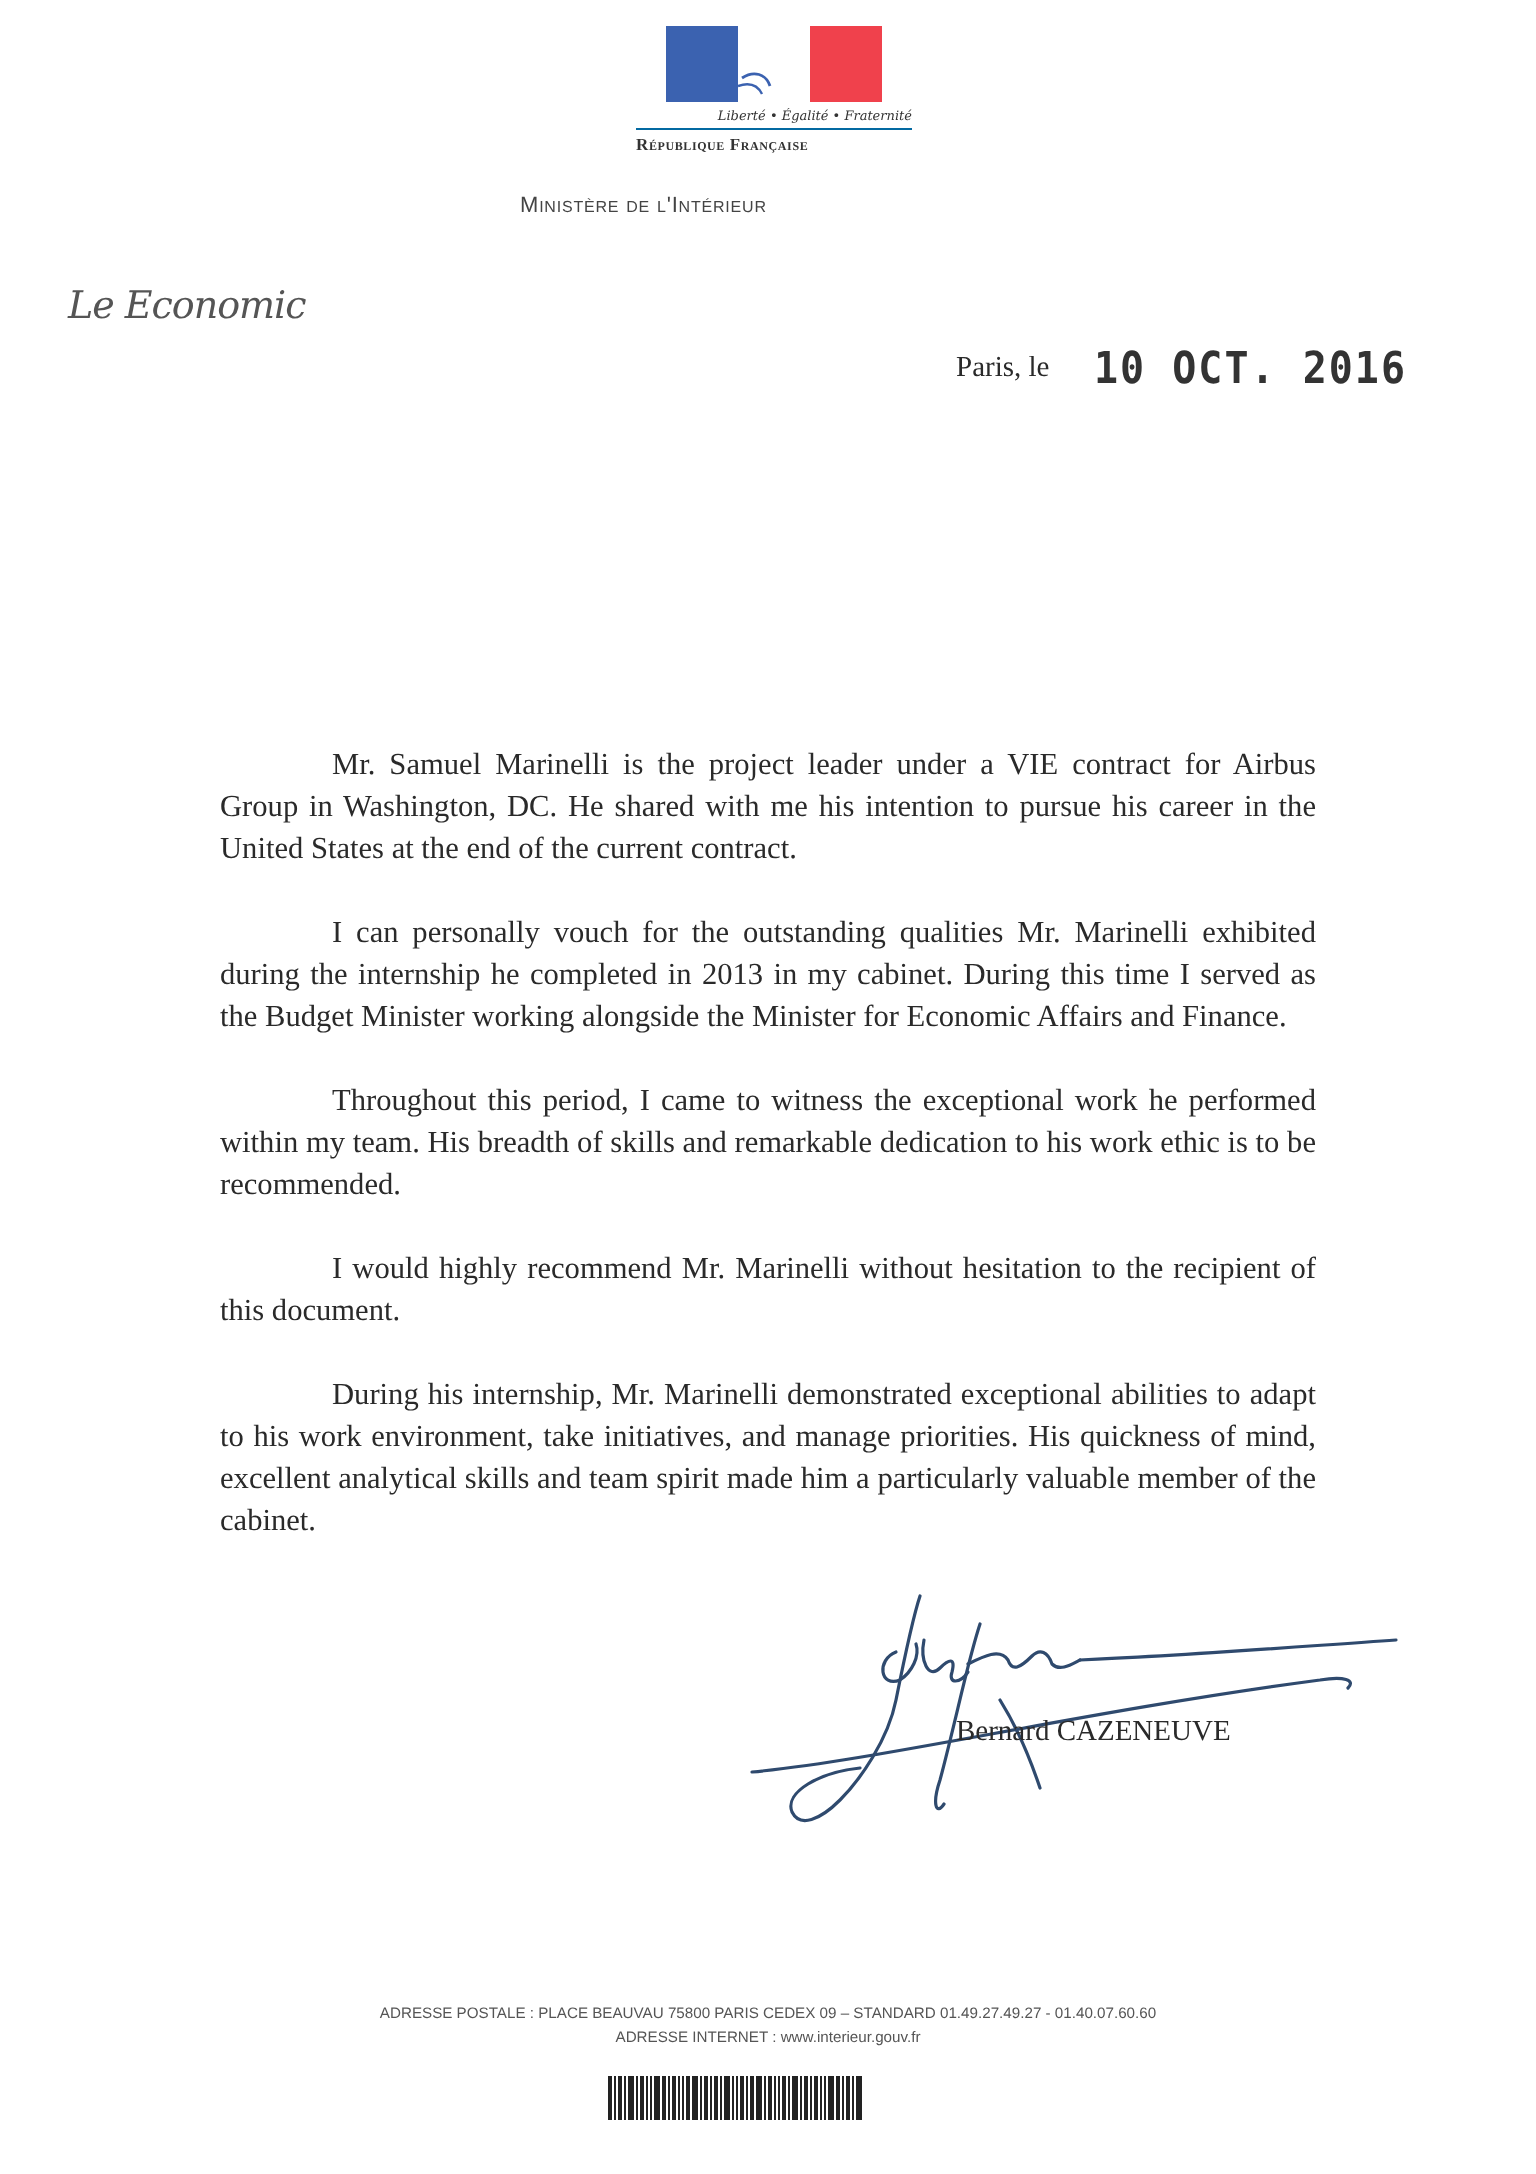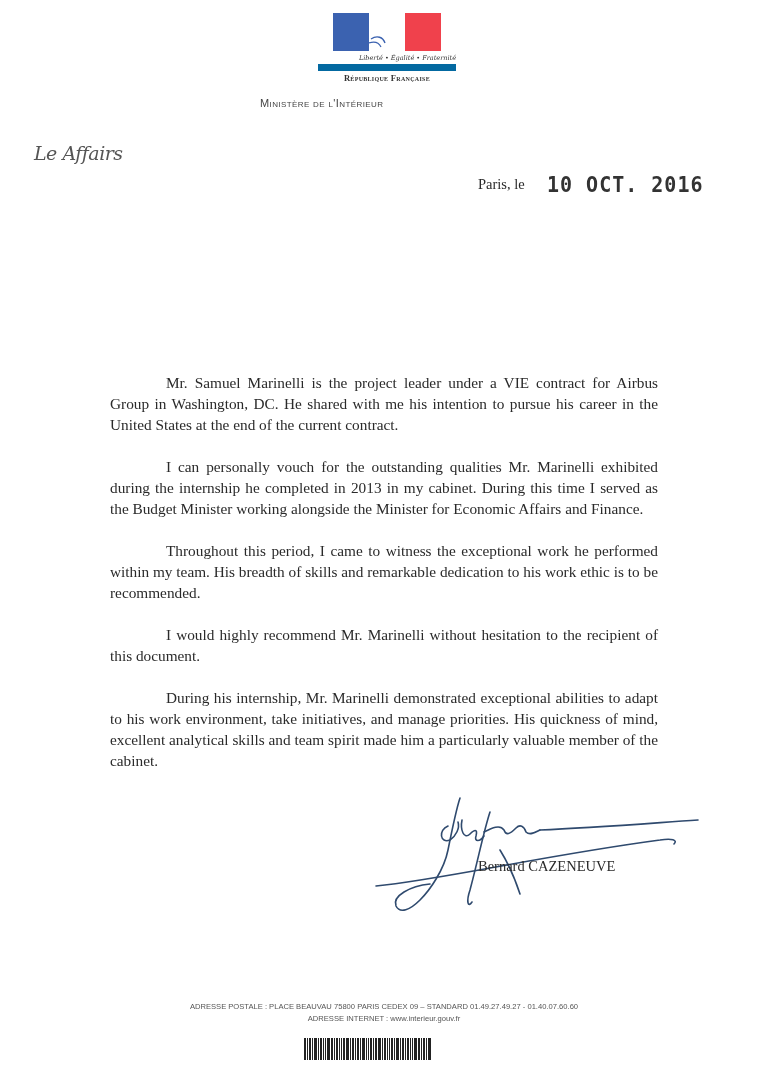--- a/index.html
+++ b/index.html
@@ -3,21 +3,21 @@
 <meta charset="utf-8">
 <style>
   html, body { margin: 0; padding: 0; background: #ffffff; }
   body { width: 768px; height: 1087px; position: relative; overflow: hidden; font-family: "DejaVu Serif", serif; color: #2a2a2a; }
   .abs { position: absolute; }
   .logo { left: 333px; top: 13px; width: 108px; height: 38px; }
   .logo .blue { position: absolute; left: 0; top: 0; width: 36px; height: 38px; background: #3b62b0; }
   .logo .white { position: absolute; left: 36px; top: 0; width: 36px; height: 38px; background: #ffffff; }
   .logo .red { position: absolute; left: 72px; top: 0; width: 36px; height: 38px; background: #f0414c; }
   .motto { left: 318px; top: 54px; width: 138px; text-align: right; font-family: "DejaVu Serif", serif; font-style: italic; font-size: 6.5px; color: #333; white-space: nowrap; }
-  .republique { left: 318px; top: 64px; width: 138px; text-align: center; font-family: "Liberation Serif", serif; font-size: 8.5px; font-variant: small-caps; font-weight: bold; letter-spacing: 0.3px; color: #333; border-top: 7px solid #0369a1; padding-top: 2px; }
+  .republique { left: 318px; top: 64px; width: 138px; text-align: left; font-family: "Liberation Serif", serif; font-size: 8.5px; font-variant: small-caps; font-weight: bold; letter-spacing: 0.3px; color: #333; border-top: 1px solid #0369a1; padding-top: 2px; }
   .ministere { left: 260px; top: 97px; width: 260px; text-align: left; font-family: "Liberation Sans", sans-serif; font-size: 11px; font-variant: small-caps; letter-spacing: 0.4px; color: #444; }
   .leministre { left: 34px; top: 142px; font-family: "DejaVu Serif", serif; font-style: italic; font-size: 19px; color: #555; letter-spacing: -0.5px; }
   .date-label { left: 478px; top: 176px; font-family: "Liberation Serif", serif; font-size: 14.5px; color: #2a2a2a; }
   .date-stamp { left: 547px; top: 172px; font-family: "DejaVu Sans Mono", monospace; font-size: 20px; font-weight: bold; color: #333; letter-spacing: 1px; transform: scaleY(1.1); }
   .body-text { left: 110px; top: 372px; width: 548px; font-family: "Liberation Serif", serif; font-size: 15.3px; line-height: 21px; text-align: justify; color: #2a2a2a; }
   .body-text p { margin: 0 0 21px 0; text-indent: 56px; }
   .signature { left: 360px; top: 790px; width: 340px; height: 130px; }
   .signer { left: 478px; top: 858px; font-family: "Liberation Serif", serif; font-size: 14.5px; color: #2a2a2a; }
   .address { left: 100px; top: 1001px; width: 568px; text-align: center; font-family: "Liberation Sans", sans-serif; font-size: 7.6px; line-height: 12px; color: #555; }
   .barcode { left: 304px; top: 1038px; width: 156px; height: 22px; display: flex; align-items: stretch; }
@@ -34,21 +34,21 @@
       <path d="M2 26 C8 22 14 24 16 30" stroke="#3b62b0" stroke-width="1.4" fill="none"></path>
       <path d="M0 30 C6 28 10 30 12 34" stroke="#3b62b0" stroke-width="1.2" fill="none"></path>
     </svg>
   </div>
   <div class="red"></div>
 </div>
 <div class="abs motto">Liberté • Égalité • Fraternité</div>
 <div class="abs republique">République Française</div>
 <div class="abs ministere">Ministère de l'Intérieur</div>
 
-<div class="abs leministre">Le Affairs</div>
+<div class="abs leministre">Le Economic</div>
 
 <div class="abs date-label">Paris, le</div>
 <div class="abs date-stamp">10 OCT. 2016</div>
 
 <div class="abs body-text">
   <p>Mr. Samuel Marinelli is the project leader under a VIE contract for Airbus Group in Washington, DC. He shared with me his intention to pursue his career in the United States at the end of the current contract.</p>
   <p>I can personally vouch for the outstanding qualities Mr. Marinelli exhibited during the internship he completed in 2013 in my cabinet. During this time I served as the Budget Minister working alongside the Minister for Economic Affairs and Finance.</p>
   <p>Throughout this period, I came to witness the exceptional work he performed within my team. His breadth of skills and remarkable dedication to his work ethic is to be recommended.</p>
   <p>I would highly recommend Mr. Marinelli without hesitation to the recipient of this document.</p>
   <p>During his internship, Mr. Marinelli demonstrated exceptional abilities to adapt to his work environment, take initiatives, and manage priorities. His quickness of mind, excellent analytical skills and team spirit made him a particularly valuable member of the cabinet.</p>

